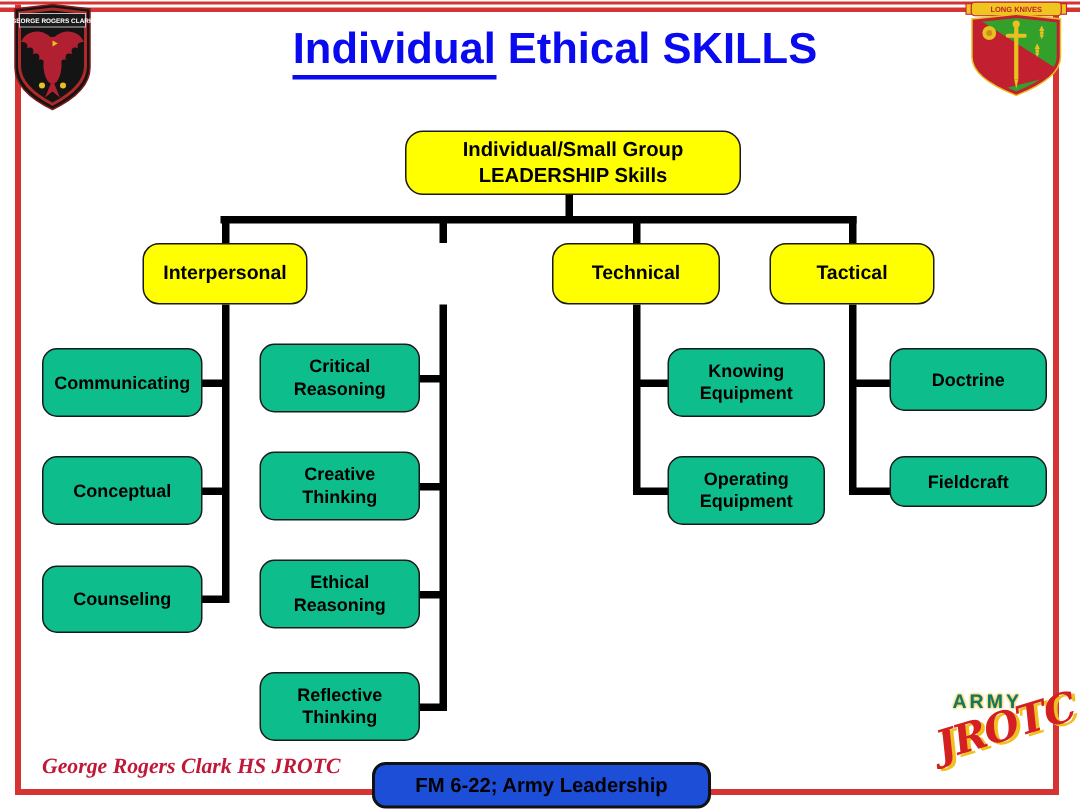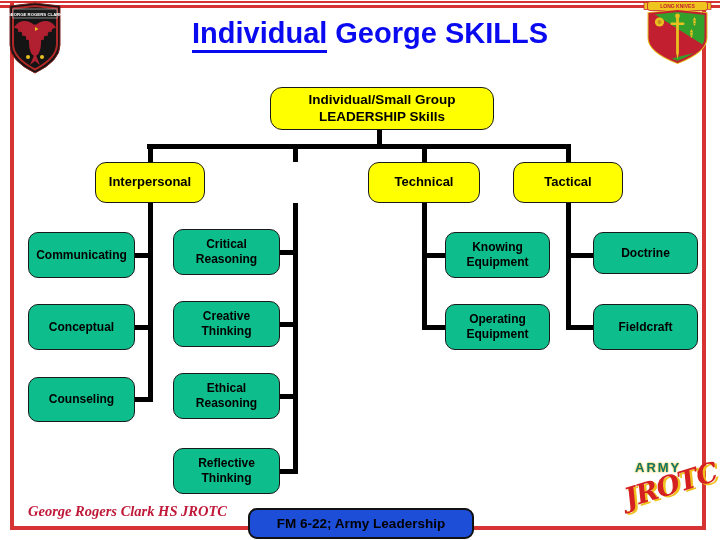--- a/index.html
+++ b/index.html
@@ -68,21 +68,21 @@
 
 <div class="slide">
 
   <div class="frame frame-top-thin"></div>
   <div class="frame frame-top-thick"></div>
   <div class="frame frame-left"></div>
   <div class="frame frame-right"></div>
   <div class="frame frame-bottom"></div>
 
   <div class="title">
-    <span class="u">Individual</span><span>George SKILLS</span>
+    <span class="u">Individual</span><span>Ethical SKILLS</span>
   </div>
 
   <div class="conn" style="left:377px;top:130px;width:5px;height:16px;"></div>
   <div class="conn" style="left:147px;top:144px;width:424px;height:5px;"></div>
   <div class="conn" style="left:147.5px;top:144px;width:5px;height:18px;"></div>
   <div class="conn" style="left:292.5px;top:144px;width:5px;height:18px;"></div>
   <div class="conn" style="left:421.5px;top:144px;width:5px;height:18px;"></div>
   <div class="conn" style="left:565.5px;top:144px;width:5px;height:18px;"></div>
 
   <div class="conn" style="left:147.5px;top:203px;width:5px;height:199px;"></div>
@@ -117,21 +117,21 @@
 
   <div class="node green" style="left:173px;top:229px;width:107px;height:46px;">Critical Reasoning</div>
   <div class="node green" style="left:173px;top:301px;width:107px;height:46px;">Creative Thinking</div>
   <div class="node green" style="left:173px;top:373px;width:107px;height:46px;">Ethical Reasoning</div>
   <div class="node green" style="left:173px;top:448px;width:107px;height:46px;">Reflective Thinking</div>
 
   <div class="node green" style="left:445px;top:232px;width:105px;height:46px;">Knowing Equipment</div>
   <div class="node green" style="left:445px;top:304px;width:105px;height:46px;">Operating Equipment</div>
 
   <div class="node green" style="left:593px;top:232px;width:105px;height:42px;">Doctrine</div>
-  <div class="node green" style="left:593px;top:304px;width:105px;height:46px;">Fieldcraft</div>
+  <div class="node green" style="left:593px;top:304px;width:105px;height:34px;">Fieldcraft</div>
 
   <svg class="crest crest-left" viewBox="0 0 58 74">
     <path d="M29 2 L54 5 L54 44 Q54 60 29 72 Q4 60 4 44 L4 5 Z" fill="#141414" stroke="#7d1a1a" stroke-width="1"></path>
     <path d="M29 5 L51 7.5 L51 43 Q51 57 29 68.5 Q7 57 7 43 L7 7.5 Z" fill="none" stroke="#b02828" stroke-width="2"></path>
     <rect x="7" y="8" width="44" height="9" fill="#1a1a1a" stroke="#cfcfcf" stroke-width="0.6"></rect>
     <text x="29" y="14.6" font-size="4.3" font-weight="bold" fill="#ffffff" text-anchor="middle">GEORGE ROGERS CLARK</text>
     <g fill="#b02030">
       <path d="M29 25 C23 18 12 18 8 27 C11 27 13 28 12 31 C15 30 17 31 16 35 C19 34 21 35 20 39 C23 38 24 40 23 44 L28 38 Z"></path>
       <path d="M29 25 C35 18 46 18 50 27 C47 27 45 28 46 31 C43 30 41 31 42 35 C39 34 37 35 38 39 C35 38 34 40 35 44 L30 38 Z"></path>
       <ellipse cx="29" cy="42" rx="6" ry="13"></ellipse>

